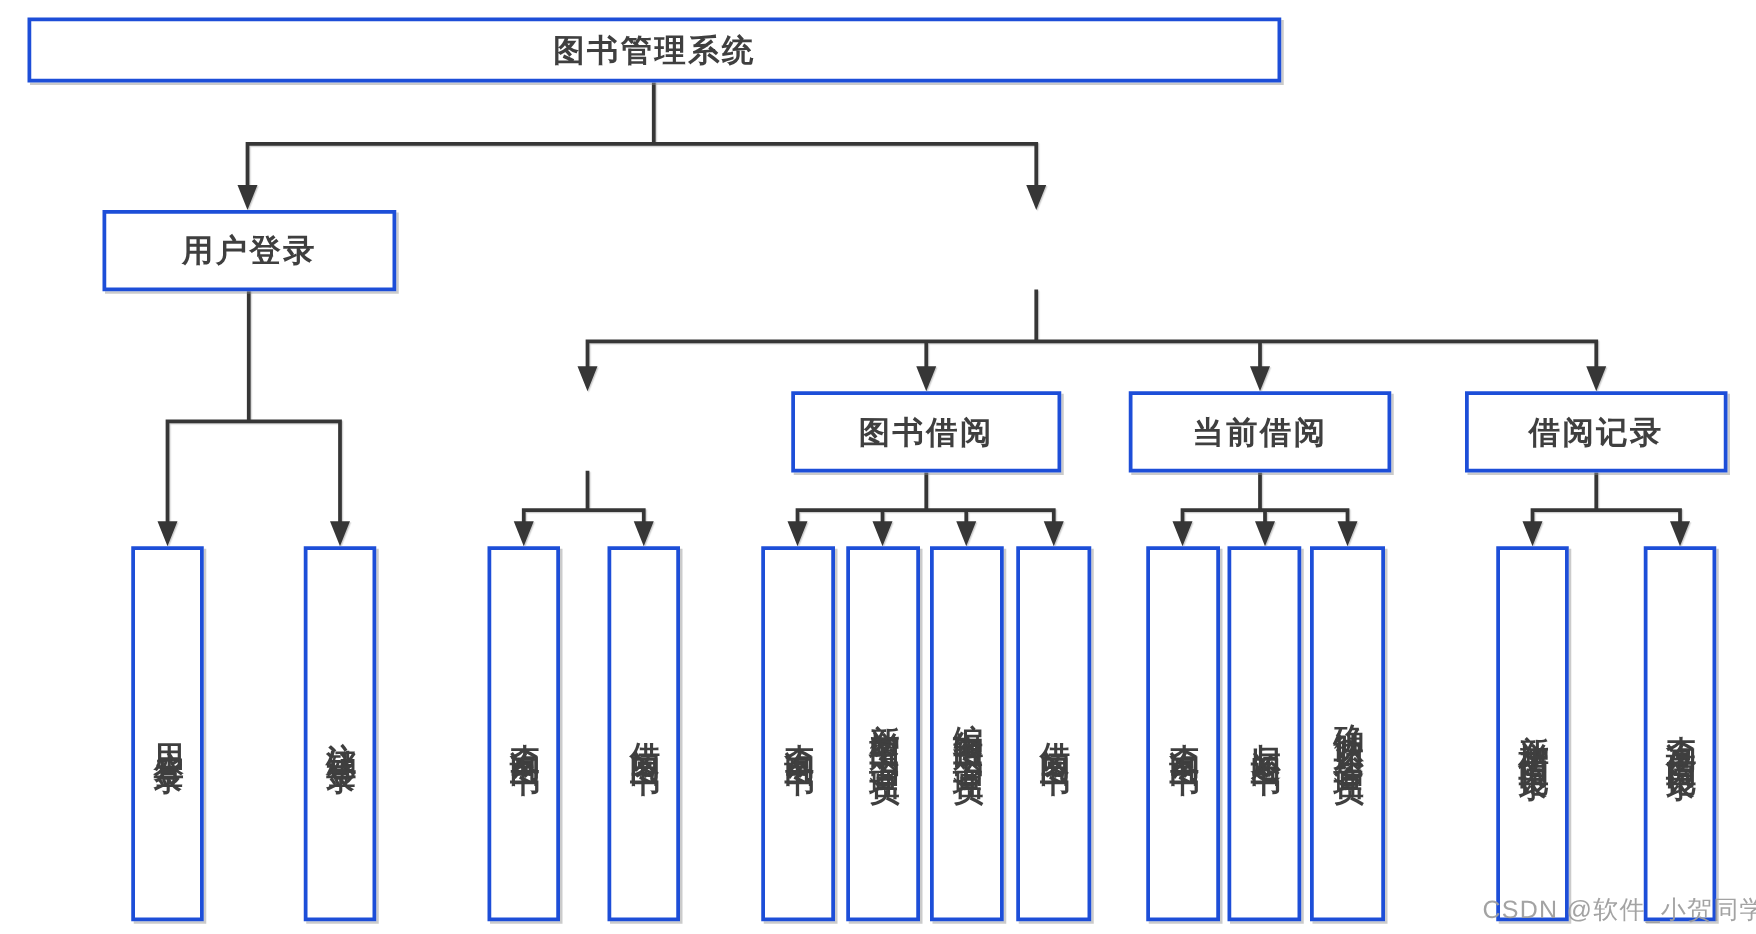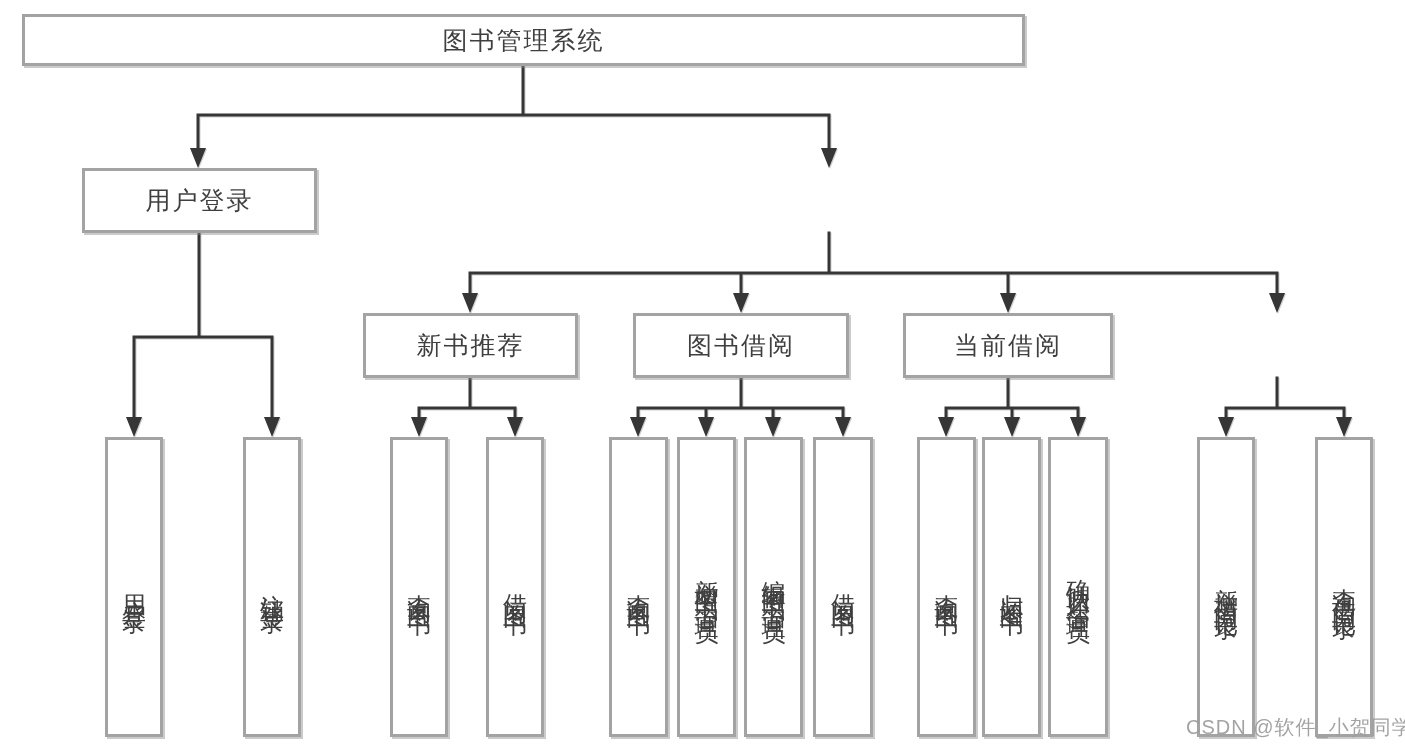--- a/index.html
+++ b/index.html
@@ -3,23 +3,23 @@
 <meta charset="utf-8">
 <style>
   html,body{margin:0;padding:0;background:#ffffff;}
   .stage{
     position:relative;width:1405px;height:747px;background:#ffffff;overflow:hidden;
     font-family:"Liberation Sans", sans-serif;color:#3f3f3f;
   }
   .connectors{position:absolute;left:0;top:0;z-index:1;filter:drop-shadow(1.5px 1.5px 0 rgba(150,150,150,.45));}
   .node{
     position:absolute;z-index:2;box-sizing:border-box;background:#ffffff;
-    border:3px solid #a3a3a3;box-shadow:2px 2px 0 rgba(140,140,140,.45);
+    border:3px solid #1d4ed8;box-shadow:2px 2px 0 rgba(140,140,140,.45);
     display:flex;align-items:center;justify-content:center;
-    font-size:25px;letter-spacing:2px;white-space:nowrap;
+    font-size:25px;letter-spacing:2px;white-space:nowrap;font-weight:bold;
   }
   .node.v{
     writing-mode:vertical-rl;text-orientation:mixed;
     font-size:24px;letter-spacing:6px;line-height:1;
   }
   .watermark{
     position:absolute;z-index:5;left:1186px;top:714px;
     font-size:20px;letter-spacing:1px;color:rgba(158,158,158,.95);white-space:nowrap;
   }
 </style>
@@ -65,23 +65,23 @@
       <polygon points="1070,417 1086,417 1078,437"></polygon>
       <polygon points="1218,417 1234,417 1226,437"></polygon>
       <polygon points="1336,417 1352,417 1344,437"></polygon>
     </g>
   </svg>
 
   <div class="node h" style="left:22px;top:14px;width:1003px;height:52px">图书管理系统</div>
 
   <div class="node h" style="left:82px;top:168px;width:235px;height:65px">用户登录</div>
 
-  <div class="node h" style="left:363px;top:313px;width:215px;height:65px">新书推荐</div>
   <div class="node h" style="left:903px;top:313px;width:210px;height:65px">当前借阅</div>
   <div class="node h" style="left:633px;top:313px;width:216px;height:65px">图书借阅</div>
+  <div class="node h" style="left:1172px;top:313px;width:210px;height:65px">借阅记录</div>
 
   <div class="node v" style="left:105px;top:437px;width:58px;height:300px">用户登录</div>
   <div class="node v" style="left:243px;top:437px;width:58px;height:300px">注销登录</div>
 
   <div class="node v" style="left:390px;top:437px;width:58px;height:300px">查询图书</div>
   <div class="node v" style="left:486px;top:437px;width:58px;height:300px">借阅图书</div>
 
   <div class="node v" style="left:609px;top:437px;width:59px;height:300px">查询图书</div>
   <div class="node v" style="left:677px;top:437px;width:59px;height:300px">新增图书（管理员）</div>
   <div class="node v" style="left:744px;top:437px;width:59px;height:300px">编辑图书（管理员）</div>

